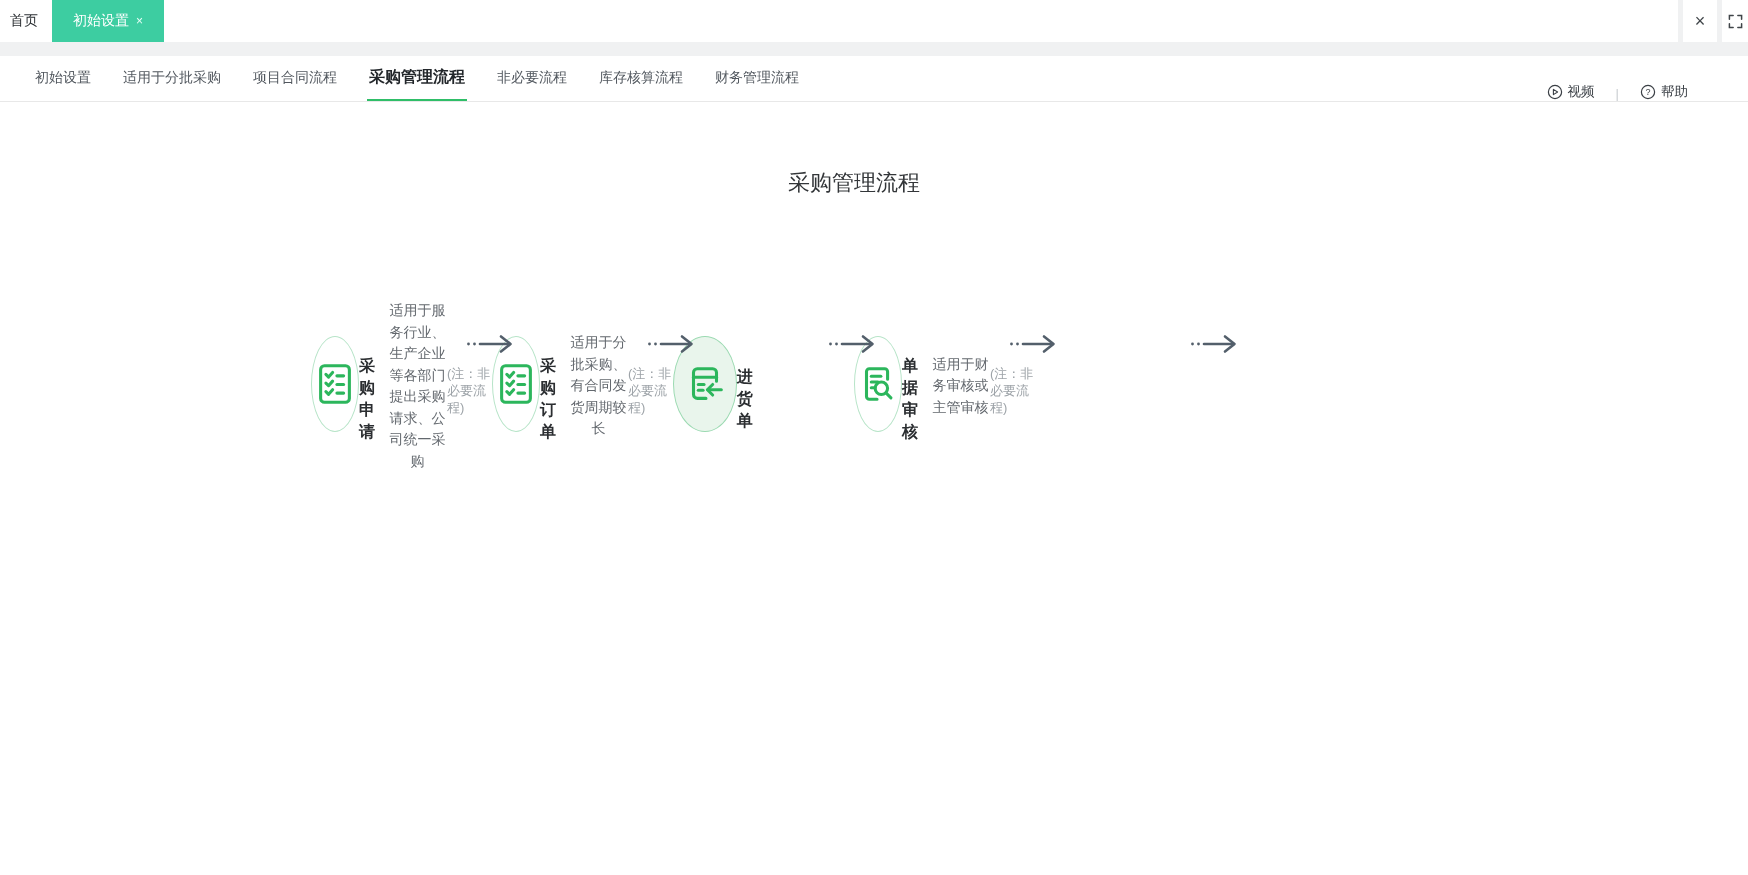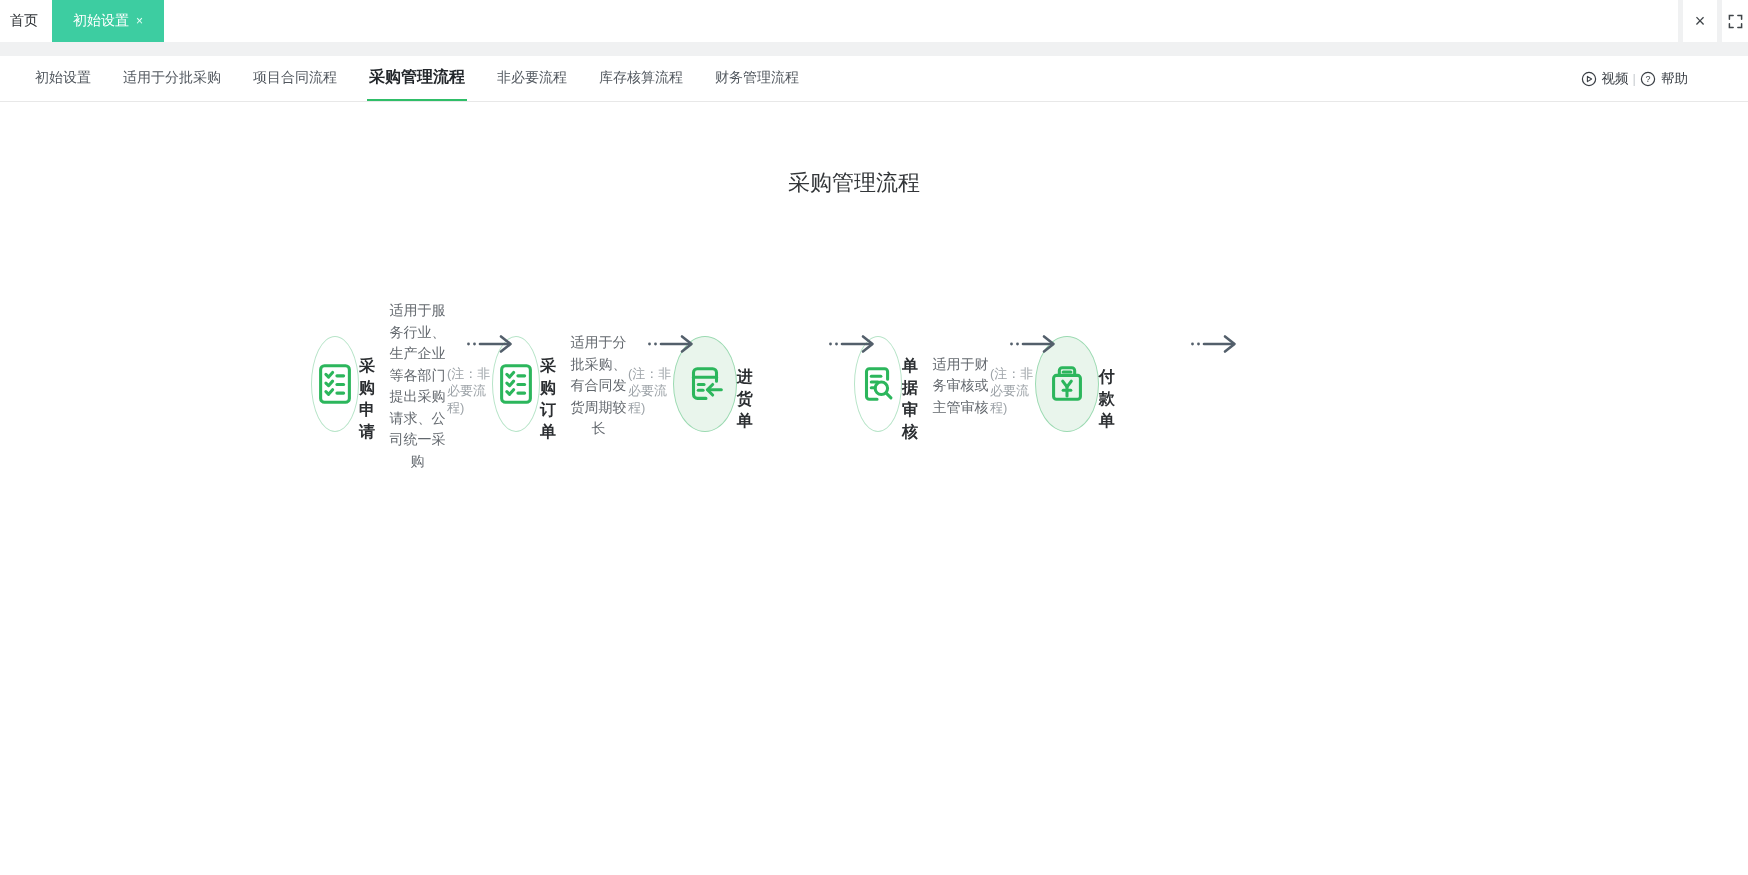--- a/index.html
+++ b/index.html
@@ -22,21 +22,21 @@
   .win-btn.last{width:26px;}
   .win-close-glyph{font-size:18px;color:#404549;line-height:1;}
   
   .strip{height:14px;background:#f0f1f2;}
   
   .panel{background:#ffffff;height:819px;}
   .tabrow{height:45px;border-bottom:1px solid #e8e8e8;display:flex;align-items:stretch;padding-left:33px;}
   .tab{display:flex;align-items:center;margin-right:28px;font-size:14px;color:#51575e;
     cursor:pointer;border-bottom:2px solid transparent;padding:0 2px;}
   .tab.active{font-size:16px;font-weight:700;color:#23272b;border-bottom:2px solid #2fbe68;}
-  .utilities{margin-left:auto;display:flex;align-items:center;padding-right:60px;gap:4px;
+  .utilities{margin-left:auto;display:flex;align-items:flex-end;padding-right:60px;gap:21px;
     font-size:13.5px;color:#3a3f45;}
   .util-item{display:flex;align-items:center;gap:5px;cursor:pointer;}
   .util-divider{color:#c9cdd1;font-size:13px;}
   
   .content{position:relative;width:1086px;margin-left:311px;}
   .page-title{margin-top:66px;text-align:center;font-size:22px;font-weight:500;color:#333639;line-height:30px;}
   .flow{display:flex;margin-top:98px;position:relative;}
   .step{width:181px;display:flex;flex-direction:row;align-items:center;}
   .circle{width:96px;height:96px;border-radius:50%;box-sizing:border-box;
     display:flex;align-items:center;justify-content:center;}
@@ -184,37 +184,20 @@
               <circle cx="27.5" cy="28.5" r="6.5"></circle>
               <path d="M32.3 33.3 l5.2 5.2"></path>
             </g>
           </svg>
         </div>
         <div class="step-name">单据审核</div>
         <div class="step-desc">适用于财务审核或主管审核</div>
         <div class="step-note">(注：非必要流程)</div>
       </div>
 
-      <div class="step">
-        <div class="circle filled">
-          <svg width="46" height="46" viewBox="0 0 48 48">
-            <g stroke="#2cb65c" stroke-width="3.2" fill="none" stroke-linecap="round" stroke-linejoin="round">
-              <path d="M16 15 v-5 a3 3 0 0 1 3 -3 h10 a3 3 0 0 1 3 3 v5"></path>
-              <path d="M20 11.5 h8"></path>
-              <rect x="10" y="15" width="28" height="25" rx="3"></rect>
-              <path d="M19.5 21 L24 27 L28.5 21"></path>
-              <path d="M24 27 v9.5"></path>
-              <path d="M20 30.5 h8"></path>
-            </g>
-          </svg>
-        </div>
-        <div class="step-name">付款单</div>
-        <div class="step-desc"></div>
-        <div class="step-note"></div>
-      </div>
 
 
       <svg class="arrow a1" viewBox="0 0 52 24">
         <g stroke="#535f6b" fill="none" stroke-width="2.6" stroke-linecap="round" stroke-linejoin="round">
           <circle cx="2.5" cy="12" r="1.4" fill="#535f6b" stroke="none"></circle>
           <circle cx="8.5" cy="12" r="1.4" fill="#535f6b" stroke="none"></circle>
           <path d="M14 12 H42"></path>
             <path d="M35 4.5 L44.5 12 L35 19.5"></path>
         </g>
       </svg>

